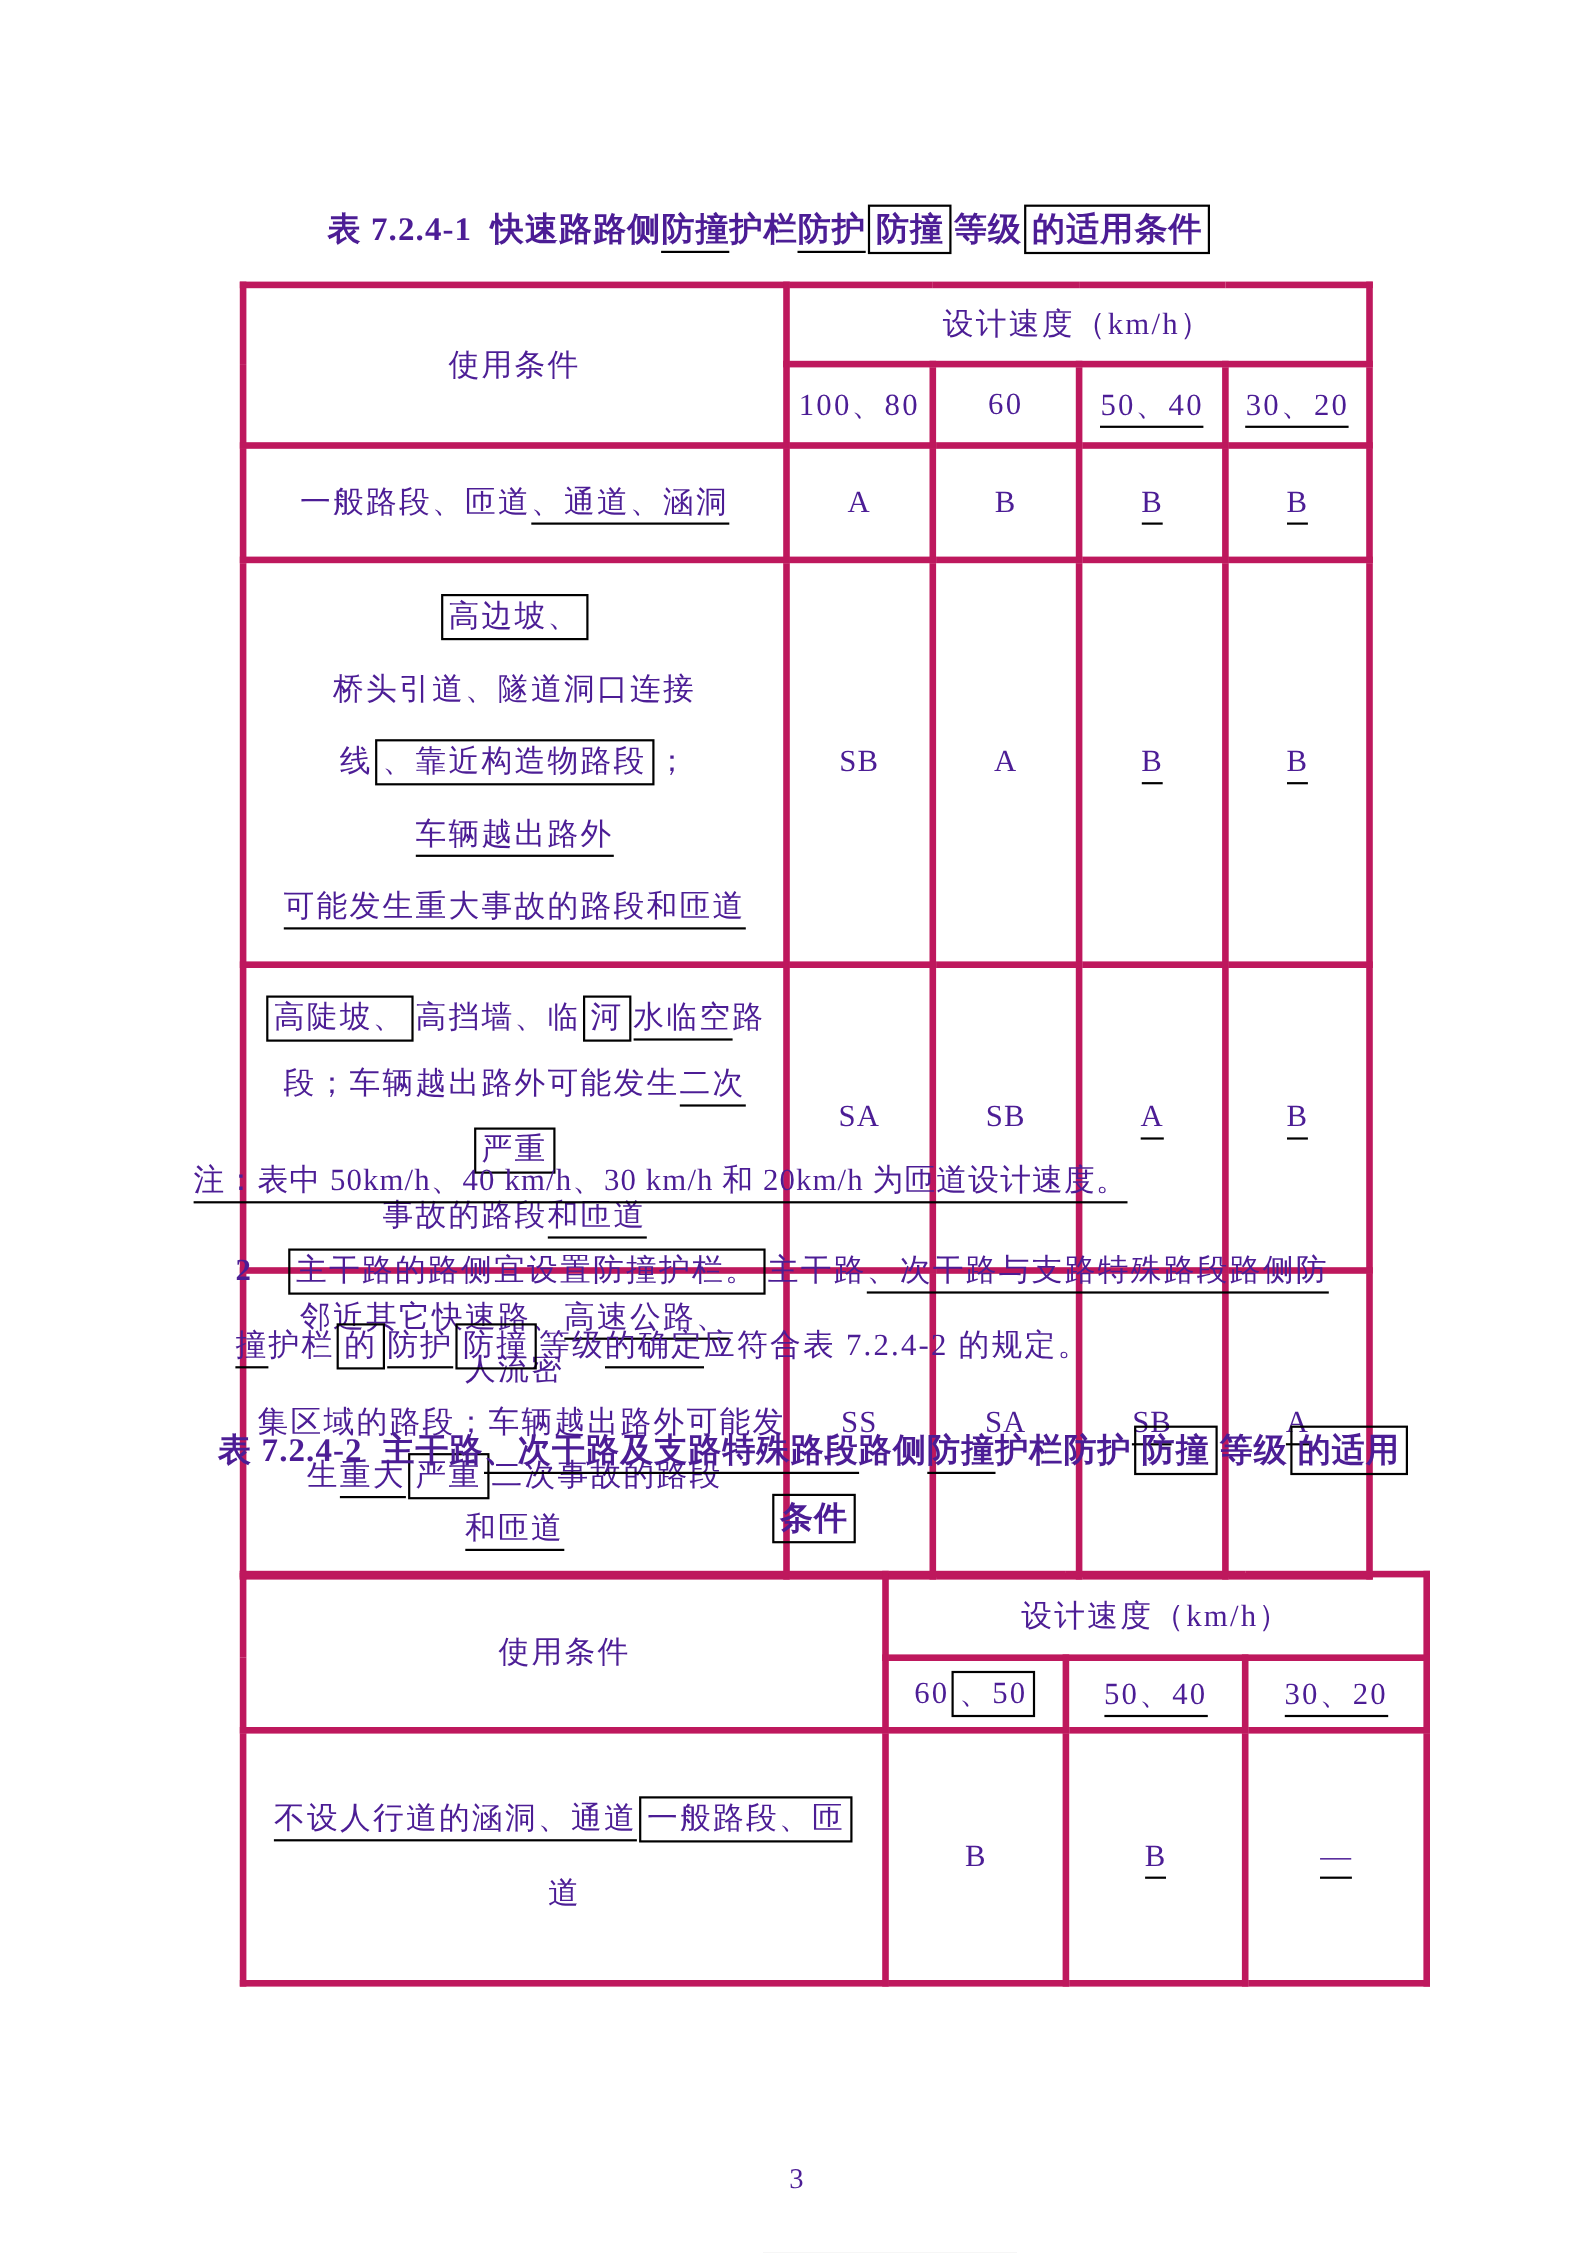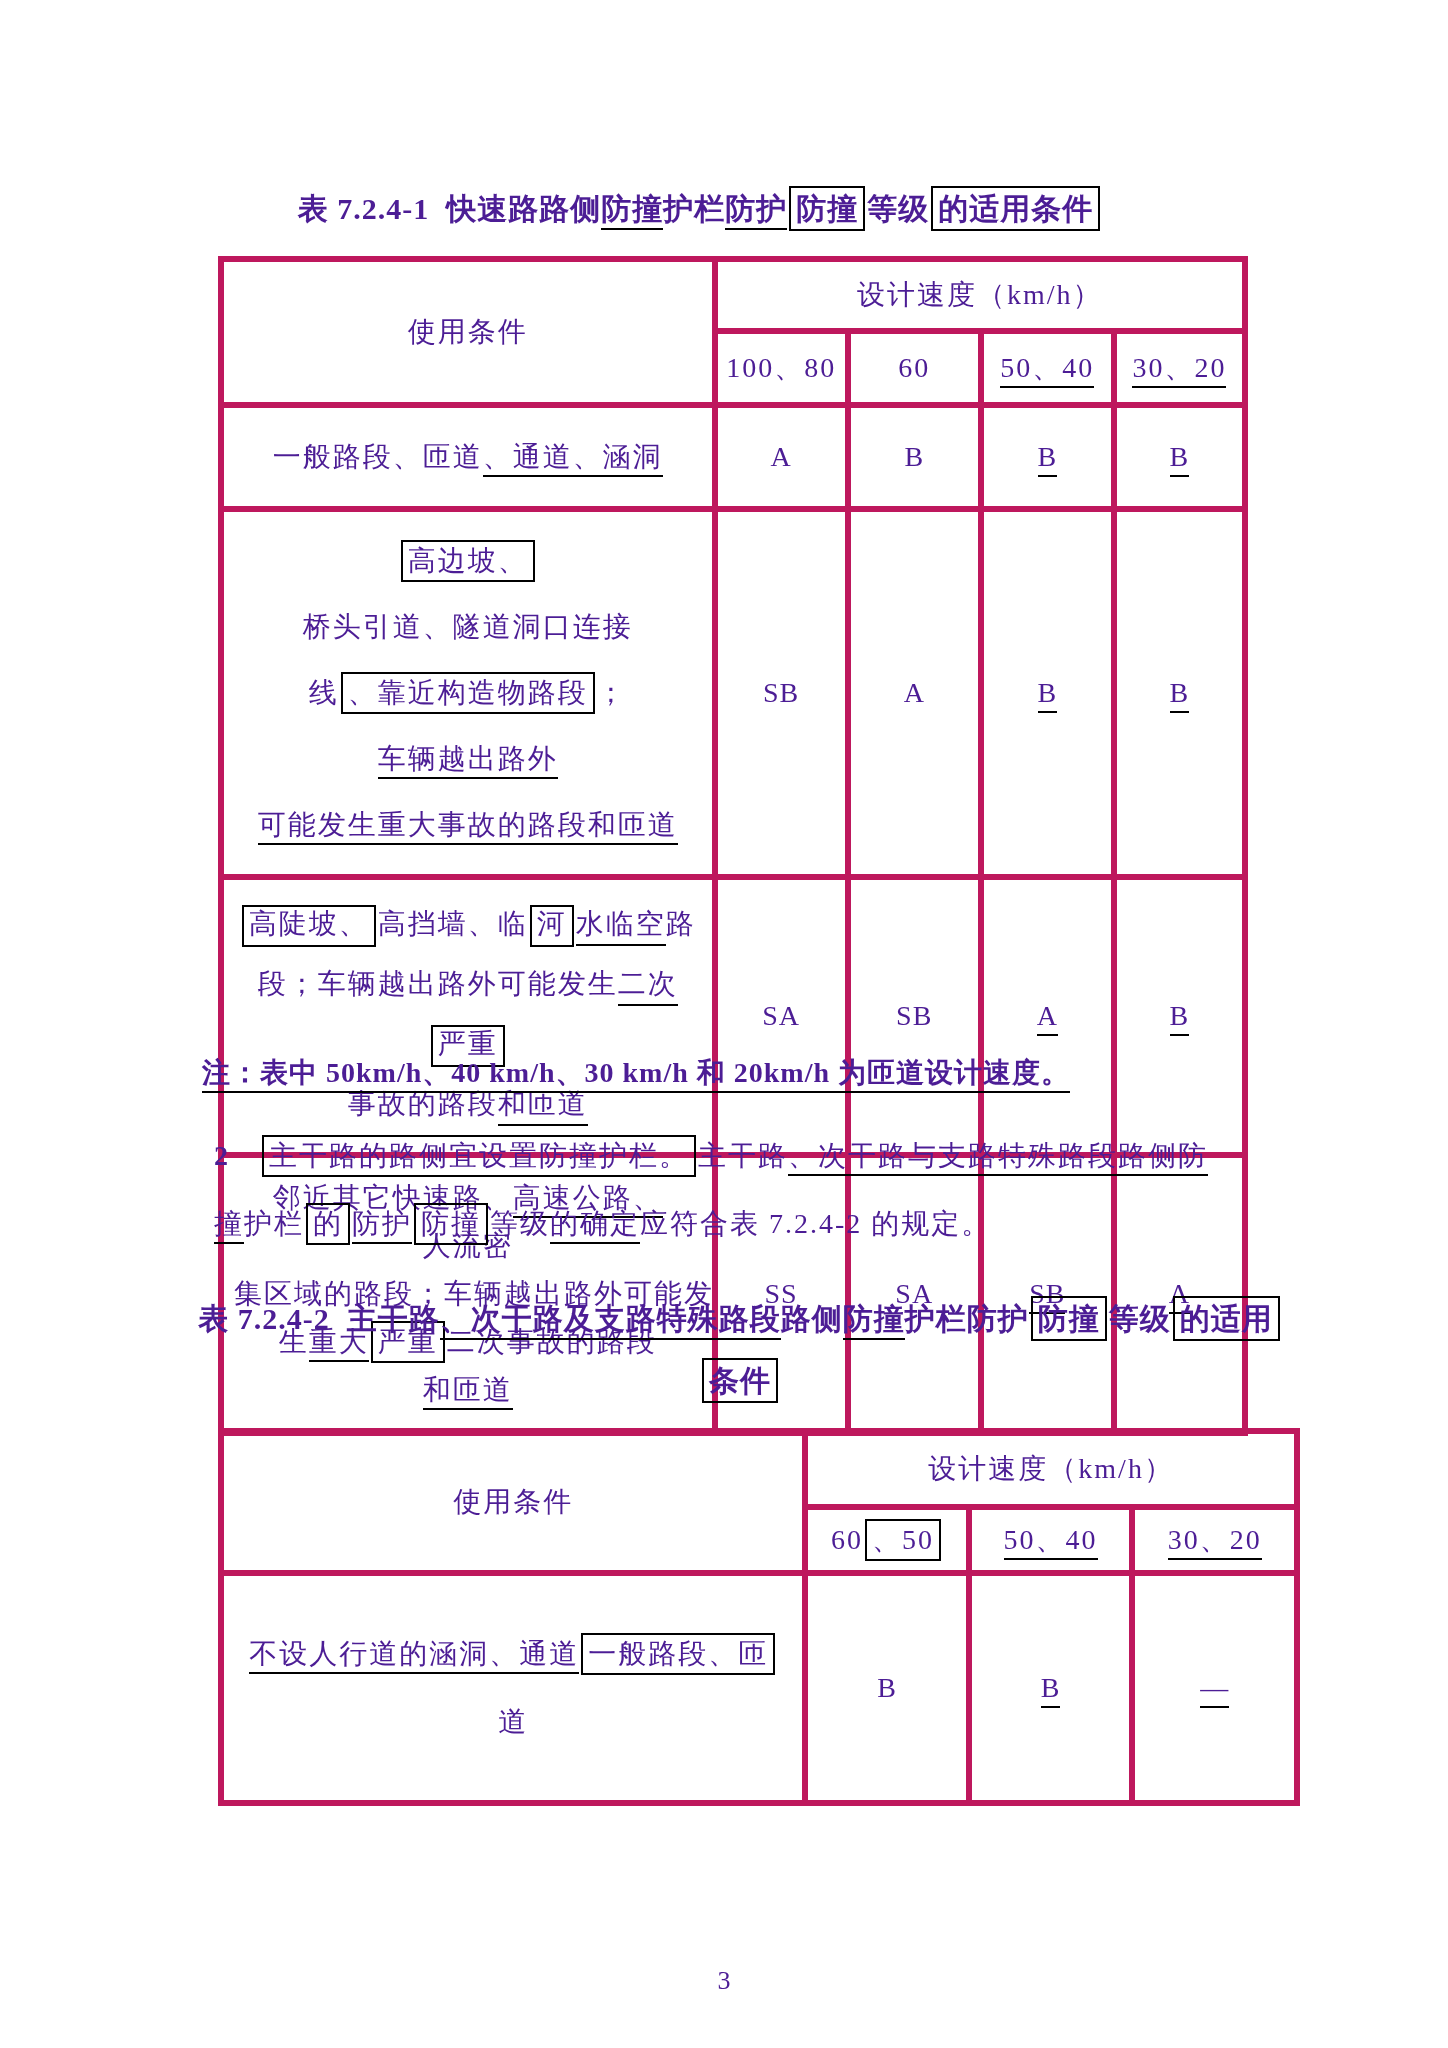--- a/index.html
+++ b/index.html
@@ -19,26 +19,26 @@
   #t1cap{top:186px;left:160px;width:1080px;}
   #t2cap1{top:1296px;left:150px;width:1180px;}
   #t2cap2{top:1358px;left:150px;width:1180px;font-family:Liberation Serif, serif;}
   
   table{position:absolute;border-collapse:collapse;table-layout:fixed;border:3px solid #000;}
   td{border:6px solid #be185d;text-align:center;vertical-align:middle;padding:0;letter-spacing:2px;}
   #table1{top:256px;left:218px;width:1030px;}
   #table2{top:1428px;left:218px;width:1082px;}
   td.cond{padding:16px 10px;}
   .ln{line-height:66px;}
-  tr.r3 .ln{line-height:60px;font-family:Liberation Mono, monospace;}
+  tr.r3 .ln{line-height:60px;}
   tr.r4 .ln{line-height:48px;}
   #table2 .ln{line-height:68px;}
   td.val{font-size:28px;letter-spacing:1px;}
   
-  #note{position:absolute;top:1054px;left:202px;letter-spacing:1px;font-weight:bold;}
+  #note{position:absolute;top:1054px;left:176px;letter-spacing:1px;}
   
   #para{position:absolute;top:1134px;left:214px;width:1080px;}
   .pline{line-height:44px;letter-spacing:2px;white-space:nowrap;}
   .pl1{margin-bottom:24px;}
   
   #pagenum{position:absolute;top:1966px;left:0;width:1448px;text-align:center;font-size:26px;}
 </style>
 </head>
 <body>
 

